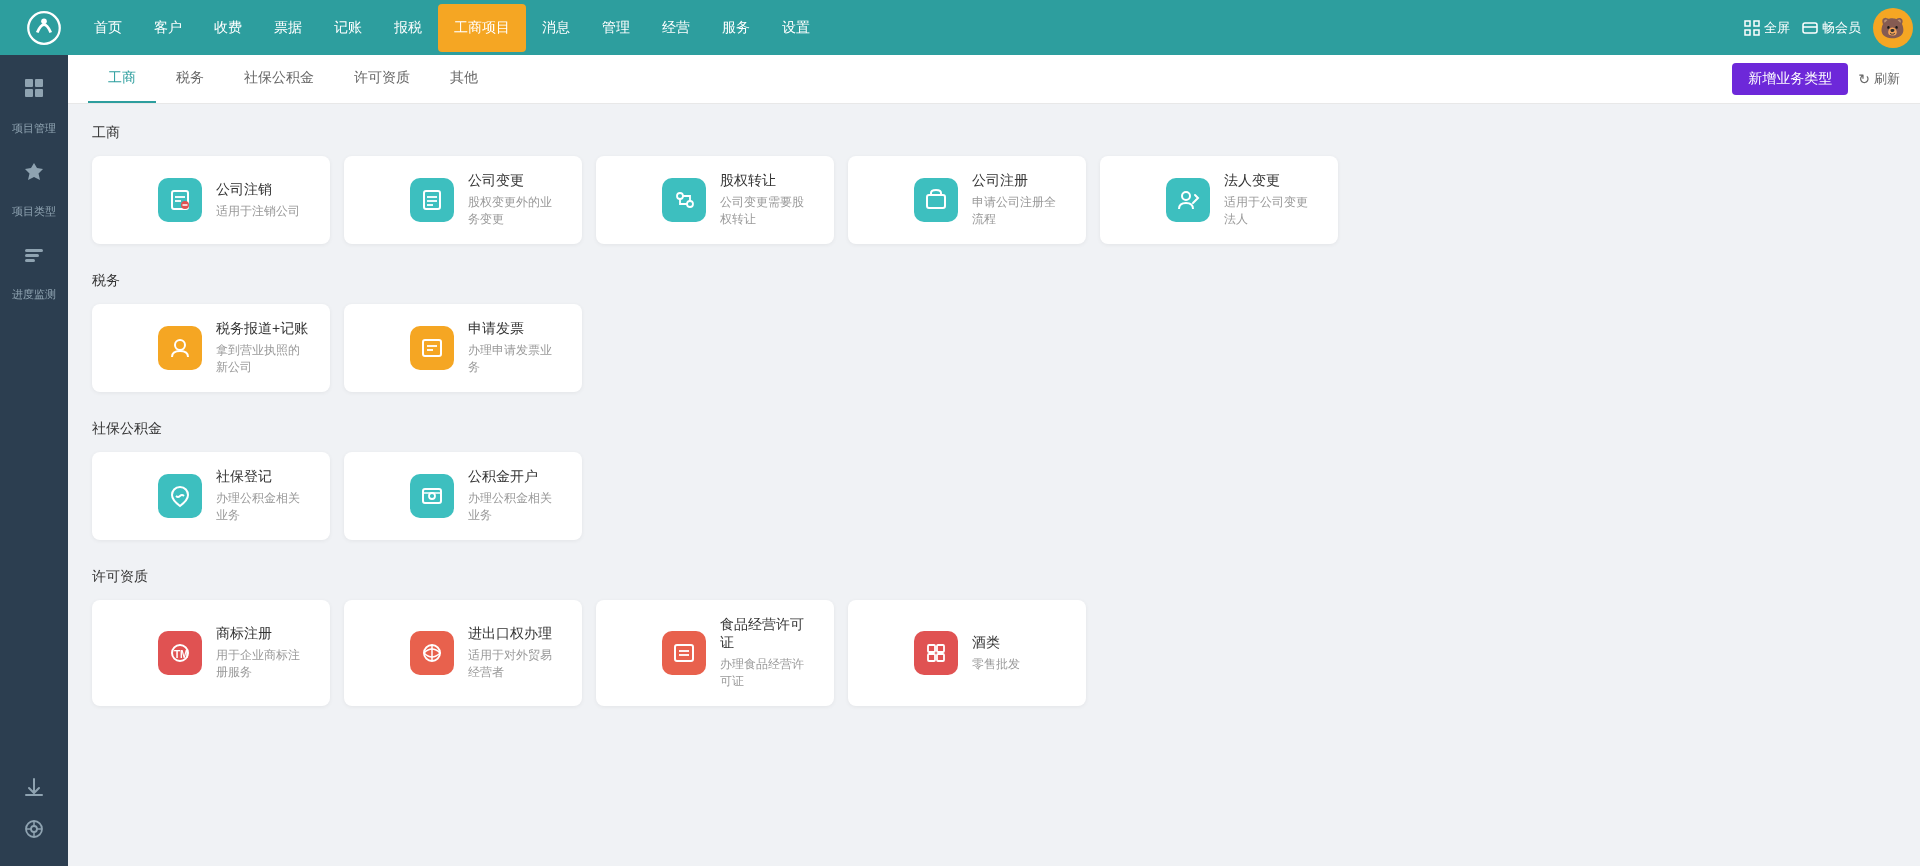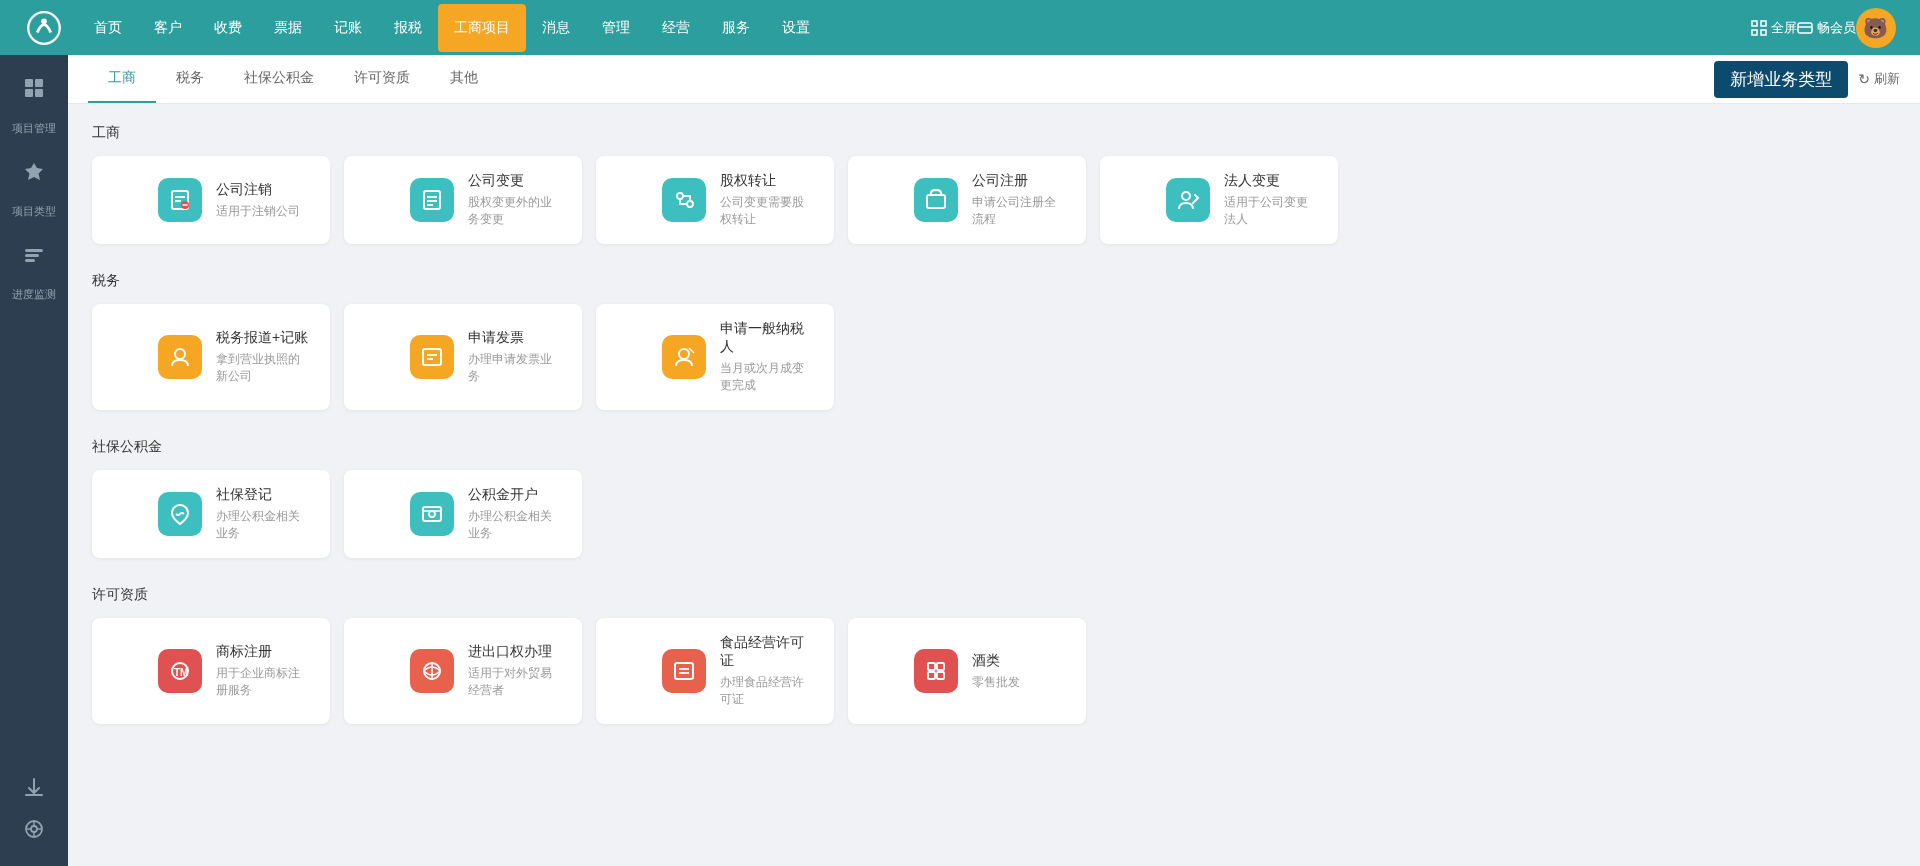--- a/index.html
+++ b/index.html
@@ -41,21 +41,22 @@
       cursor: pointer;
       white-space: nowrap;
     }
     .nav-item.active {
       background: #f5a623;
       border-radius: 4px;
     }
     .top-nav-right {
       display: flex;
       align-items: center;
-      padding-right: 24px;
+      gap: 12px;
+      padding-right: 7px;
       color: white;
       font-size: 13px;
       justify-content: space-between;
     }
     .fullscreen-btn, .member-btn {
       display: flex;
       align-items: center;
       gap: 4px;
       cursor: pointer;
       color: white;
@@ -156,26 +157,26 @@
     .tab-item.active {
       color: #2d9e9e;
       border-bottom: 2px solid #2d9e9e;
     }
     .tab-actions {
       display: flex;
       align-items: center;
       gap: 10px;
     }
     .btn-add-type {
-      background: #0c4a6e;
+      background: #6d28d9;
       color: white;
       border: none;
       padding: 7px 16px;
       border-radius: 4px;
-      font-size: 17px;
+      font-size: 14px;
       cursor: pointer;
       white-space: nowrap;
     }
     .btn-refresh {
       background: none;
       border: none;
       color: #666;
       font-size: 13px;
       cursor: pointer;
       display: flex;
@@ -466,33 +467,20 @@
                   <rect x="4" y="5" width="18" height="16" rx="2" stroke="white" stroke-width="2" fill="none"></rect>
                   <line x1="8" y1="11" x2="18" y2="11" stroke="white" stroke-width="1.8"></line>
                   <line x1="8" y1="15" x2="14" y2="15" stroke="white" stroke-width="1.8"></line>
                 </svg>
             </div>
             <div class="card-text">
               <div class="card-name">申请发票</div>
               <div class="card-desc">办理申请发票业务</div>
             </div>
           </div>
-          <div class="service-card">
-            <div class="card-icon orange">
-              <svg width="26" height="26" viewBox="0 0 26 26" fill="none">
-                  <circle cx="13" cy="10" r="5" stroke="white" stroke-width="2" fill="none"></circle>
-                  <path d="M5 22 Q5 16 13 16 Q21 16 21 22" stroke="white" stroke-width="2" fill="none"></path>
-                  <line x1="18" y1="4" x2="23" y2="9" stroke="white" stroke-width="1.5"></line>
-                </svg>
-            </div>
-            <div class="card-text">
-              <div class="card-name">申请一般纳税人</div>
-              <div class="card-desc">当月或次月成变更完成</div>
-            </div>
-          </div>
         </div>
       </div>
 
       <div>
         <div class="section-title">社保公积金</div>
         <div class="cards-grid">
           <div class="service-card">
             <div class="card-icon teal">
               <svg width="26" height="26" viewBox="0 0 26 26" fill="none">
                   <path d="M13 4 C8 4 5 8 5 12 C5 17 13 23 13 23 C13 23 21 17 21 12 C21 8 18 4 13 4 Z" stroke="white" stroke-width="2" fill="none"></path>

